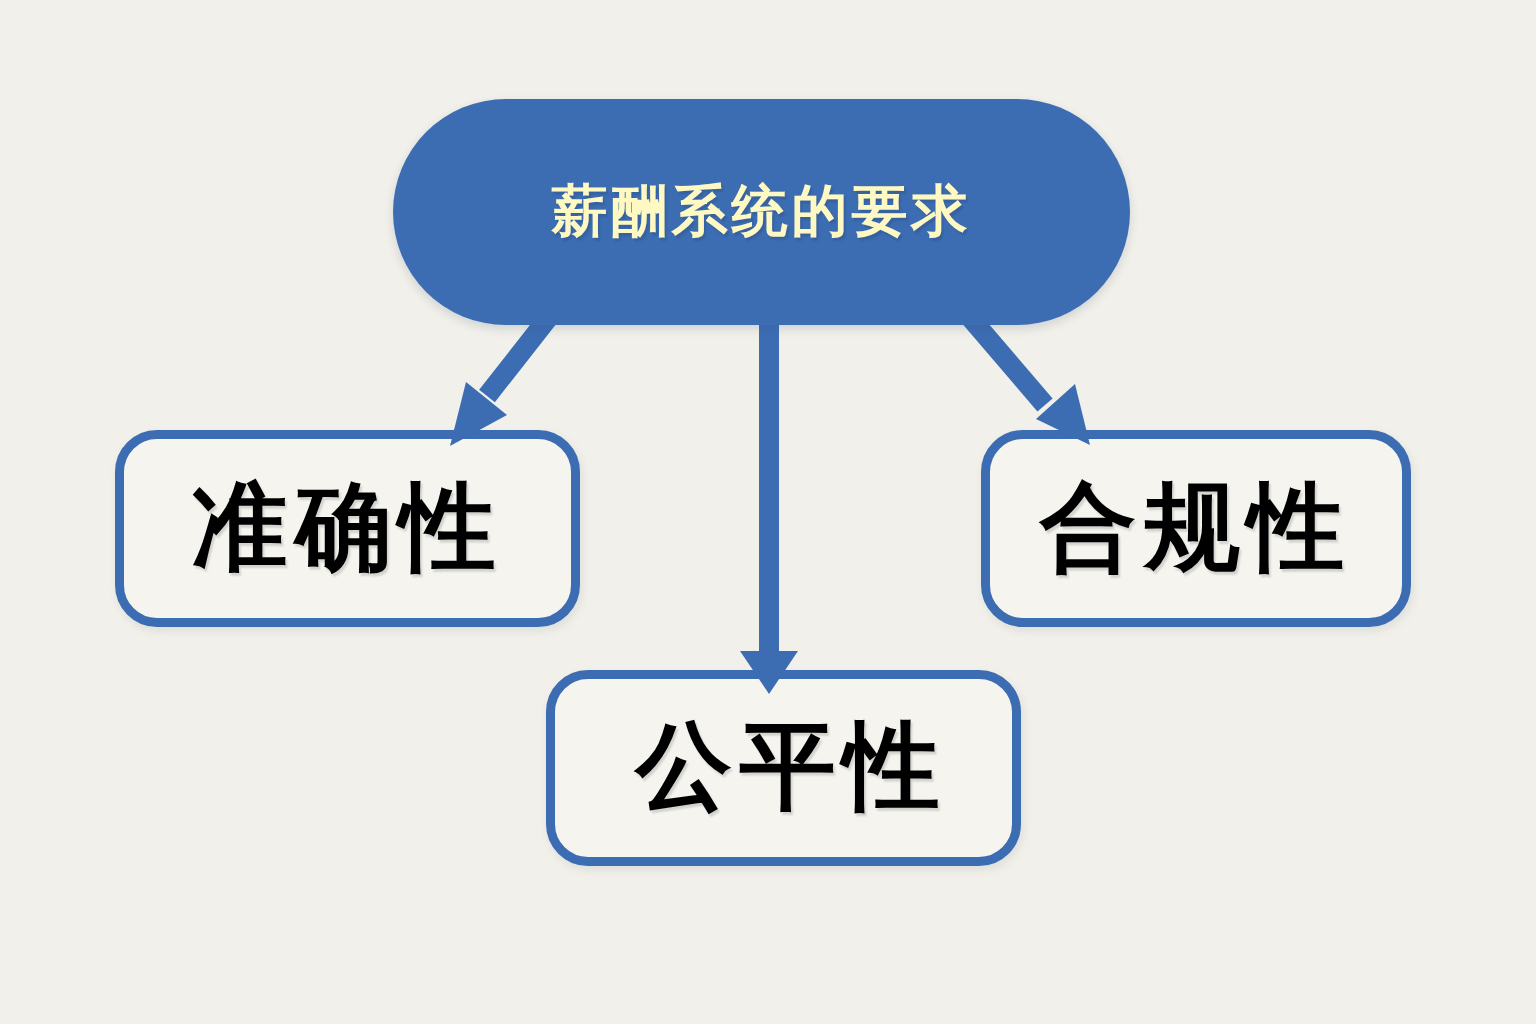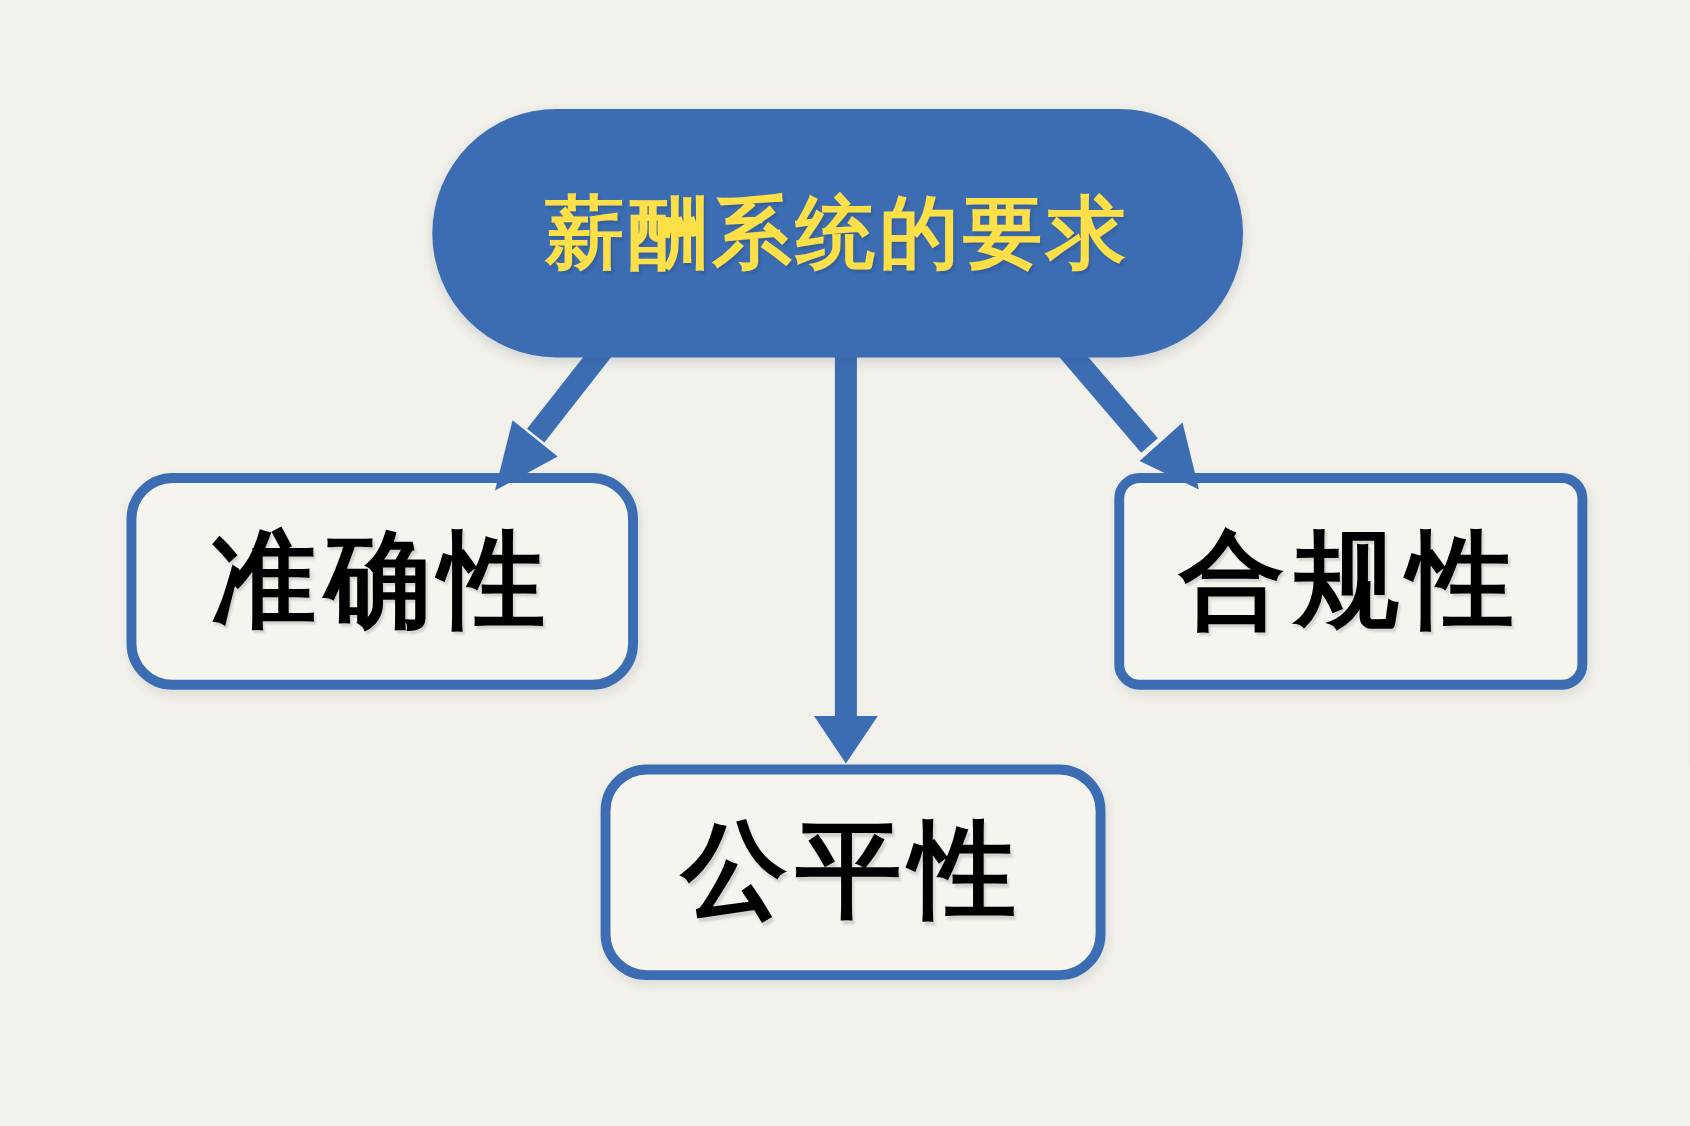--- a/index.html
+++ b/index.html
@@ -24,22 +24,22 @@
     height: 226px;
     background: #3c6db3;
     border-radius: 113px;
     display: flex;
     align-items: center;
     justify-content: center;
     z-index: 3;
     box-shadow: 0 4px 10px rgba(60, 80, 110, 0.18);
   }
   .pill .label {
-    color: #fde047;
-    font-size: 72px;
+    color: #fef9c3;
+    font-size: 56px;
     font-weight: 900;
     letter-spacing: 4px;
     white-space: nowrap;
     text-shadow: 2px 3px 2px rgba(40,60,100,0.25);
   }
   
   .node {
     position: absolute;
     background: #f5f4ef;
     border: 9px solid #3c6db3;
@@ -52,22 +52,22 @@
   }
   .node .label {
     color: #000000;
     font-size: 96px;
     font-weight: 900;
     letter-spacing: 8px;
     white-space: nowrap;
     text-shadow: 2px 3px 2px rgba(60,60,60,0.18);
   }
   .node-left   { left: 115px;  top: 430px; width: 447px; height: 179px; }
-  .node-right  { left: 1013px; top: 430px; width: 412px; height: 179px; border-radius: 23px; }
-  .node-bottom { left: 546px;  top: 695px; width: 441px; height: 178px; }
+  .node-right  { left: 981px; top: 430px; width: 412px; height: 179px; }
+  .node-bottom { left: 546px;  top: 670px; width: 441px; height: 178px; padding-left: 16px; }
   
   .arrows {
     position: absolute;
     left: 0;
     top: 0;
     z-index: 2;
     pointer-events: none;
   }
 </style>
 </head>

